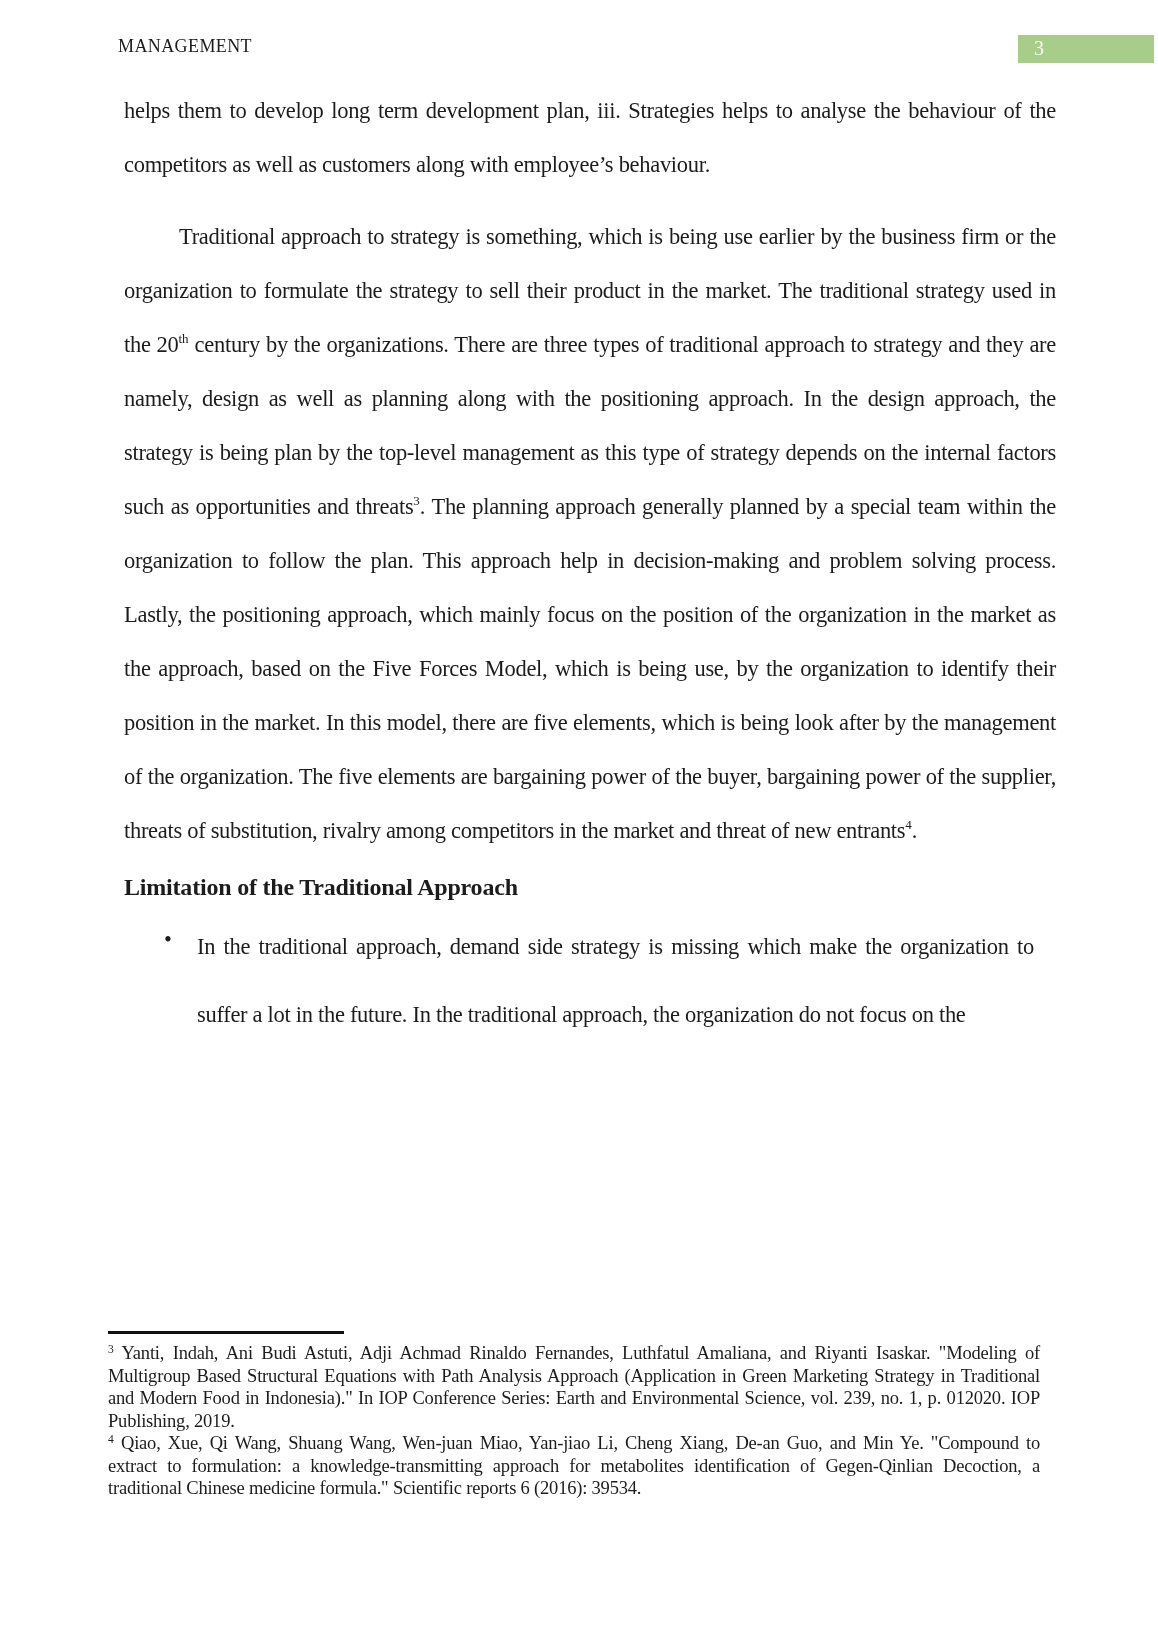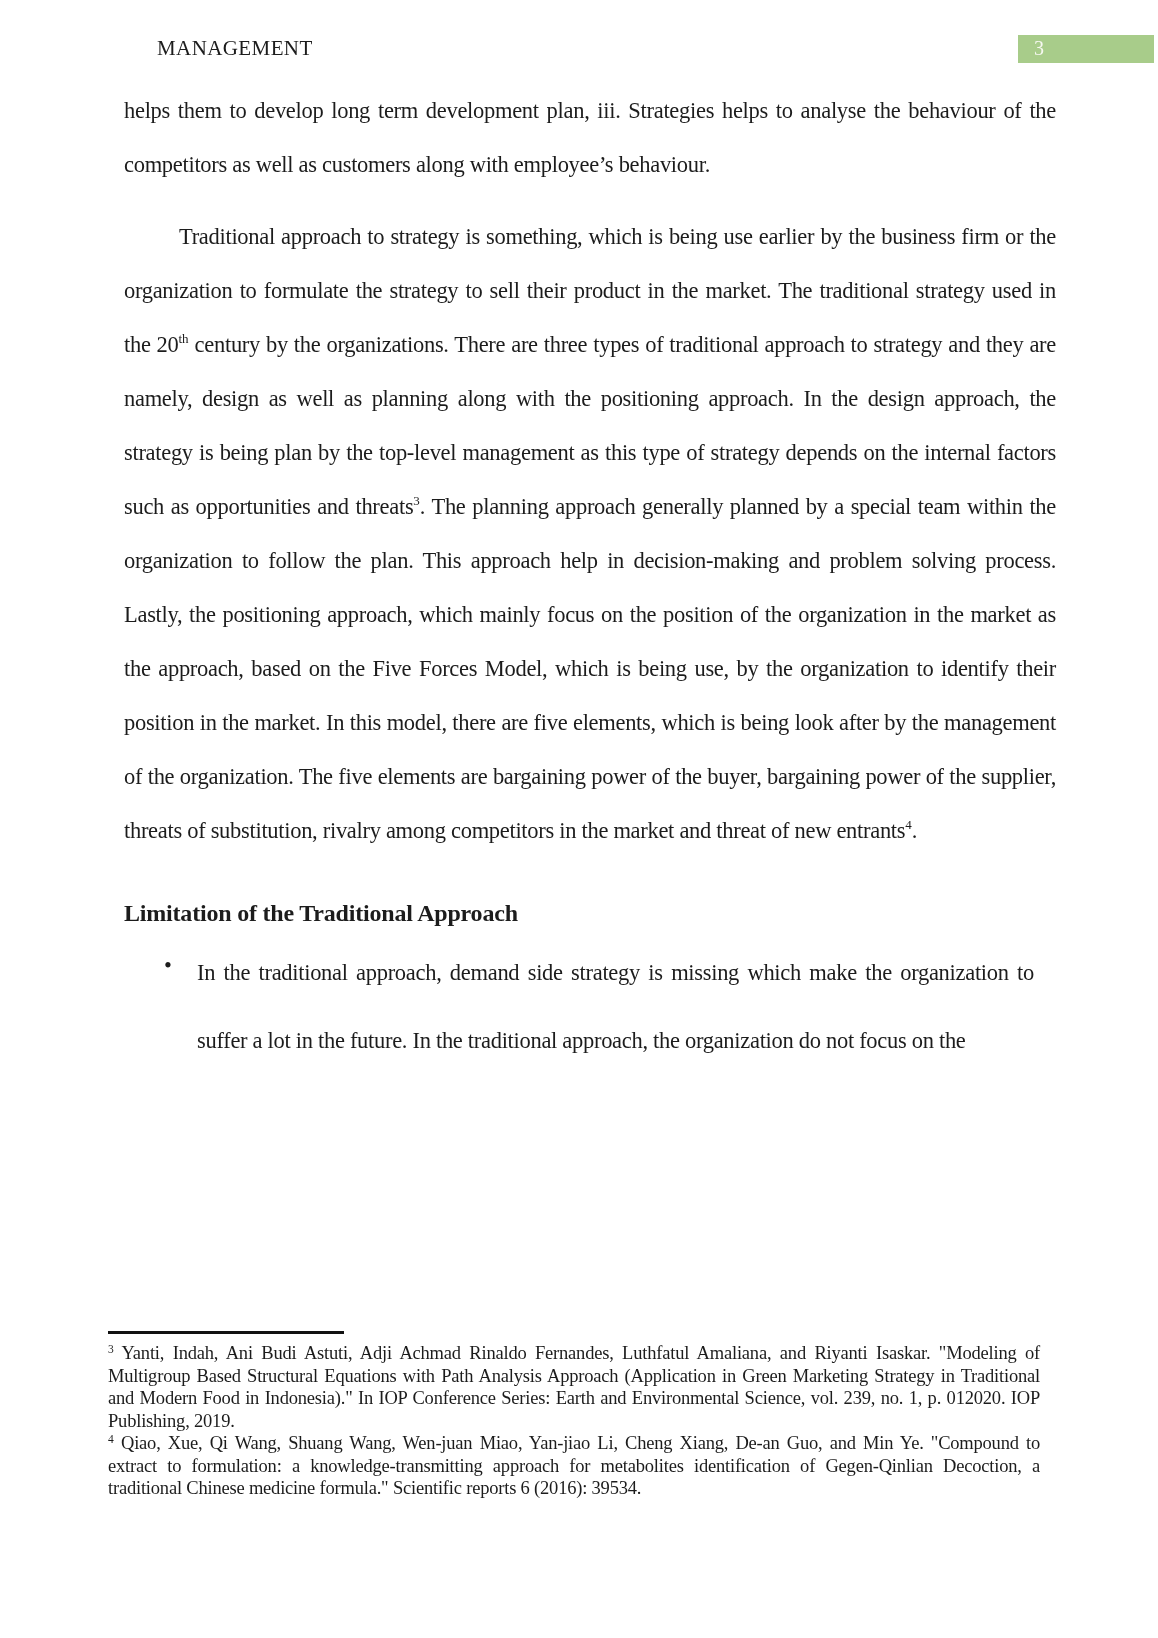--- a/index.html
+++ b/index.html
@@ -18,23 +18,22 @@
     position: absolute;
     top: 35px;
     left: 118px;
     right: 0;
     height: 28px;
   }
   .running-head {
     position: absolute;
     left: 0;
     top: 1px;
-    font-size: 21px;
+    font-size: 18px;
     letter-spacing: 0.4px;
-    margin-left: 39px;
   }
   .page-badge {
     position: absolute;
     right: 4px;
     top: 0;
     width: 136px;
     height: 28px;
     box-sizing: border-box;
     padding-left: 16px;
     background: #a8cc8a;
@@ -66,21 +65,21 @@
   h2.section-heading {
     margin: 0;
     font-size: 24px;
     line-height: 30px;
     font-weight: 700;
     letter-spacing: -0.2px;
     text-align: left;
   }
   #heading-traditional { margin-top: 26px; }
   #para-traditional   { margin-top: 18px; }
-  #heading-limitation { margin-top: 40px; }
+  #heading-limitation { margin-top: 14px; }
   #para-limitation    { margin-top: 24px; }
   ul.bullet-list {
     margin: 11px 0 0 0;
     padding: 0;
     list-style: none;
   }
   ul.bullet-list li {
     display: flex;
     margin-left: 40px;
     padding-right: 22px;

